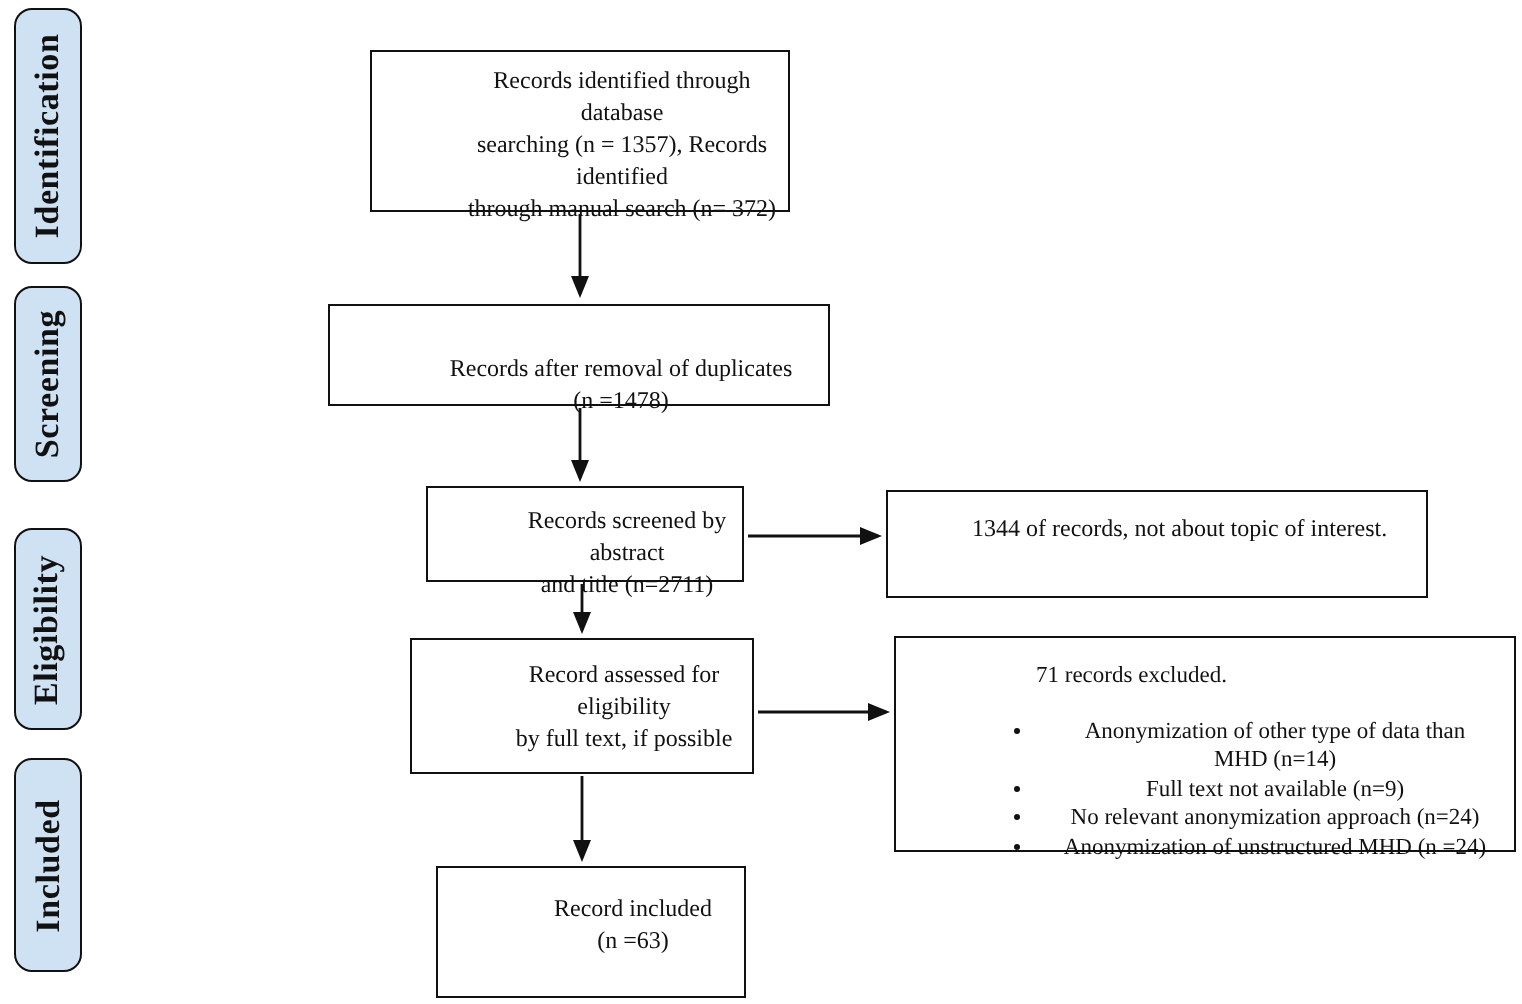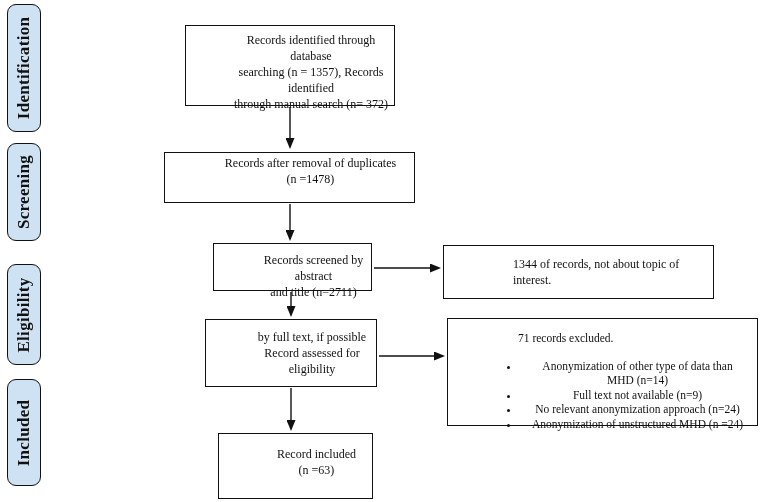--- a/index.html
+++ b/index.html
@@ -49,23 +49,23 @@
     background: #ffffff;
     border: 1.5px solid #111111;
     box-sizing: border-box;
     font-size: 12px;
     line-height: 16px;
   }
   .fbox.center { text-align: center; }
   .fbox .line { display: block; margin-left: 42px; }
 
   .b-identified { left: 185px; top: 25px;  width: 210px; height: 81px; padding-top: 6px; }
-  .b-duplicates { left: 164px; top: 152px; width: 251px; height: 51px; padding-top: 2px; }
+  .b-duplicates { left: 164px; top: 152px; width: 251px; height: 51px; padding-top: 23px; }
   .b-screened   { left: 213px; top: 243px; width: 159px; height: 48px; padding-top: 8px; }
-  .b-nottopic   { left: 443px; top: 245px; width: 271px; height: 54px; padding: 10px 27px; text-align: left; }
+  .b-nottopic   { left: 443px; top: 245px; width: 271px; height: 54px; padding: 10px 0; text-align: left; }
   .b-assessed   { left: 205px; top: 319px; width: 172px; height: 68px; padding-top: 9px; }
   .b-excluded   { left: 447px; top: 318px; width: 311px; height: 108px; padding: 12px 10px 0 28px; text-align: left; font-size: 11.5px; line-height: 14.5px; }
   .b-included   { left: 218px; top: 433px; width: 155px; height: 66px; padding-top: 12px; }
 
   .b-excluded ul {
     margin: 13px 0 0 0;
     padding-left: 44px;
   }
   .b-excluded li {
     margin: 0;
@@ -119,22 +119,22 @@
   <div class="fbox center b-screened">
     <span class="line">Records screened by abstract</span>
     <span class="line">and title (n=2711)</span>
   </div>
 
   <div class="fbox b-nottopic">
     <span class="line">1344 of records, not about topic of interest.</span>
   </div>
 
   <div class="fbox center b-assessed">
+    <span class="line">Record assessed for eligibility</span>
     <span class="line">by full text, if possible</span>
-    <span class="line">Record assessed for eligibility</span>
   </div>
 
   <div class="fbox b-excluded">
     <span class="line">71 records excluded.</span>
     <ul>
       <li>Anonymization of other type of data than MHD (n=14)</li>
       <li>Full text not available (n=9)</li>
       <li>No relevant anonymization approach (n=24)</li>
       <li>Anonymization of unstructured MHD (n =24)</li>
     </ul>

